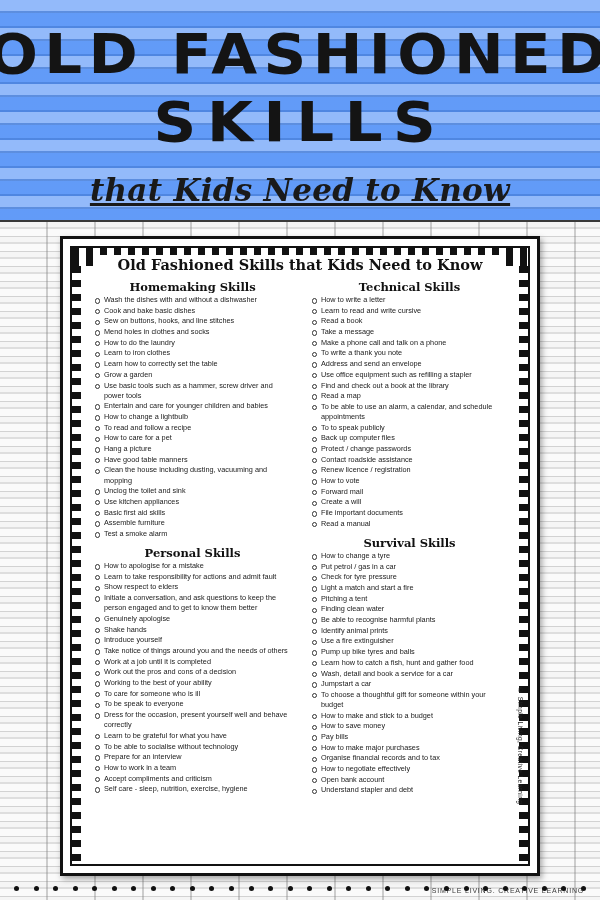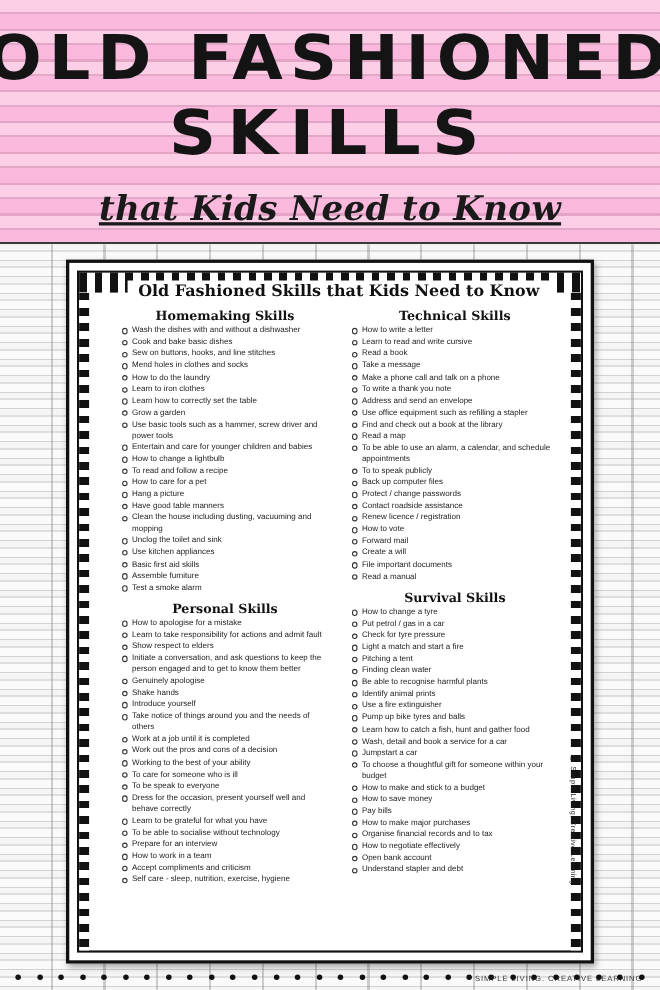--- a/index.html
+++ b/index.html
@@ -16,21 +16,21 @@
     width: 600px;
     height: 900px;
     background: #ffffff;
   }
 
   
   .top-block {
     position: relative;
     width: 600px;
     height: 222px;
-    background: #f9a8d4;
+    background: #3b82f6;
     border-bottom: 2px solid #3a3a3a;
     overflow: hidden;
   }
   .top-block::before {
     content: "";
     position: absolute;
     inset: 0;
     background:
       repeating-linear-gradient(180deg,
         rgba(255,255,255,0.45) 0px, rgba(255,255,255,0.45) 11px,
@@ -105,21 +105,21 @@
     background: #ffffff;
     border: 3px solid #111111;
     box-shadow: 2px 3px 6px rgba(0,0,0,0.35);
     padding: 7px;
   }
   .sheet-inner {
     position: relative;
     width: 100%;
     height: 100%;
     border: 2px solid #111;
-    padding: 4px 6px 6px 22px;
+    padding: 4px 6px 6px 6px;
   }
   
   .strip-top {
     position: absolute;
     top: 0; left: 0; right: 0;
     height: 18px;
     background: repeating-linear-gradient(90deg,
       #111 0px, #111 7px, #fff 7px, #fff 14px);
   }
   .strip-left, .strip-right {

